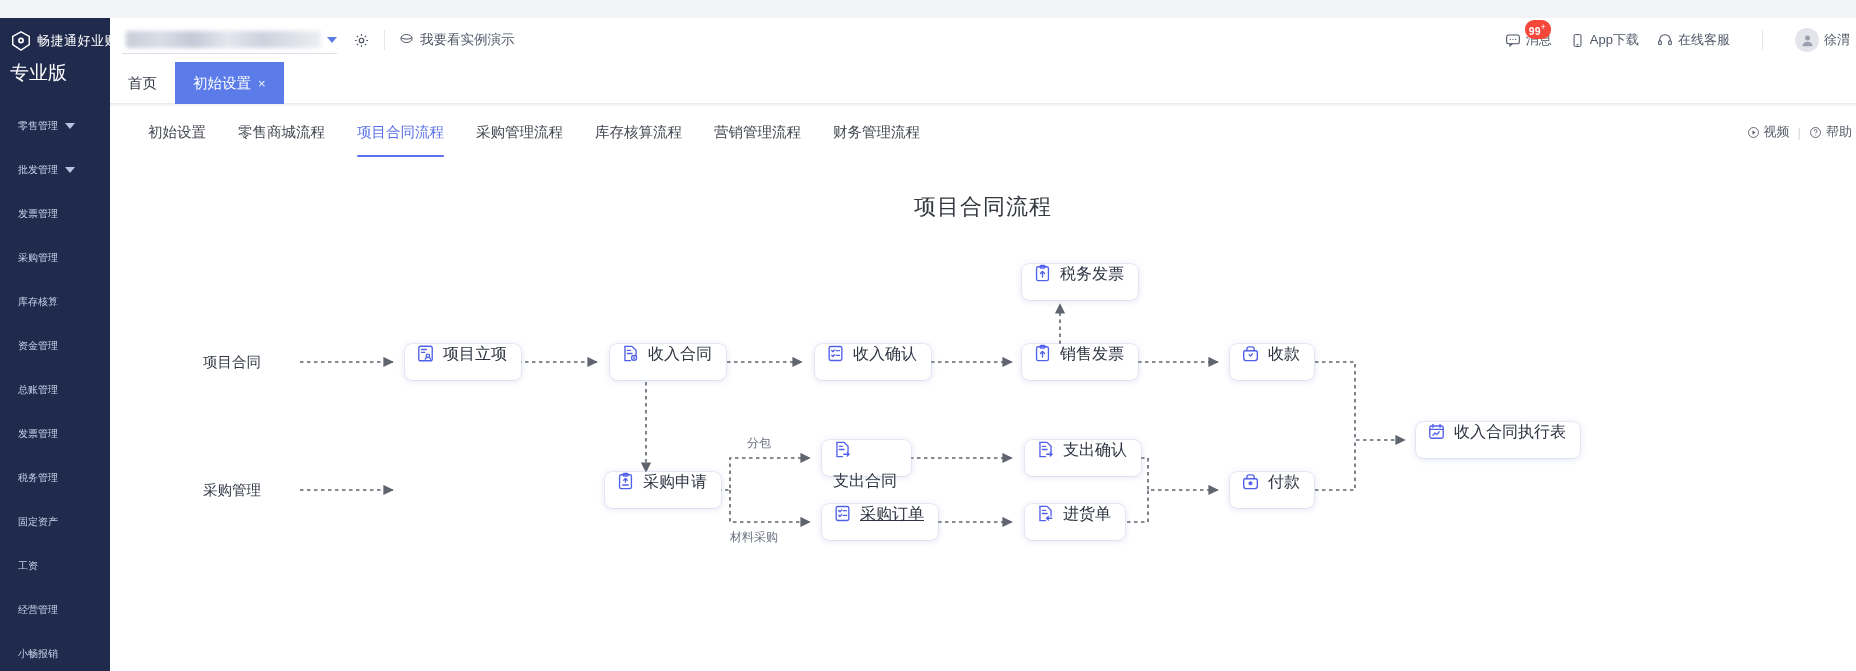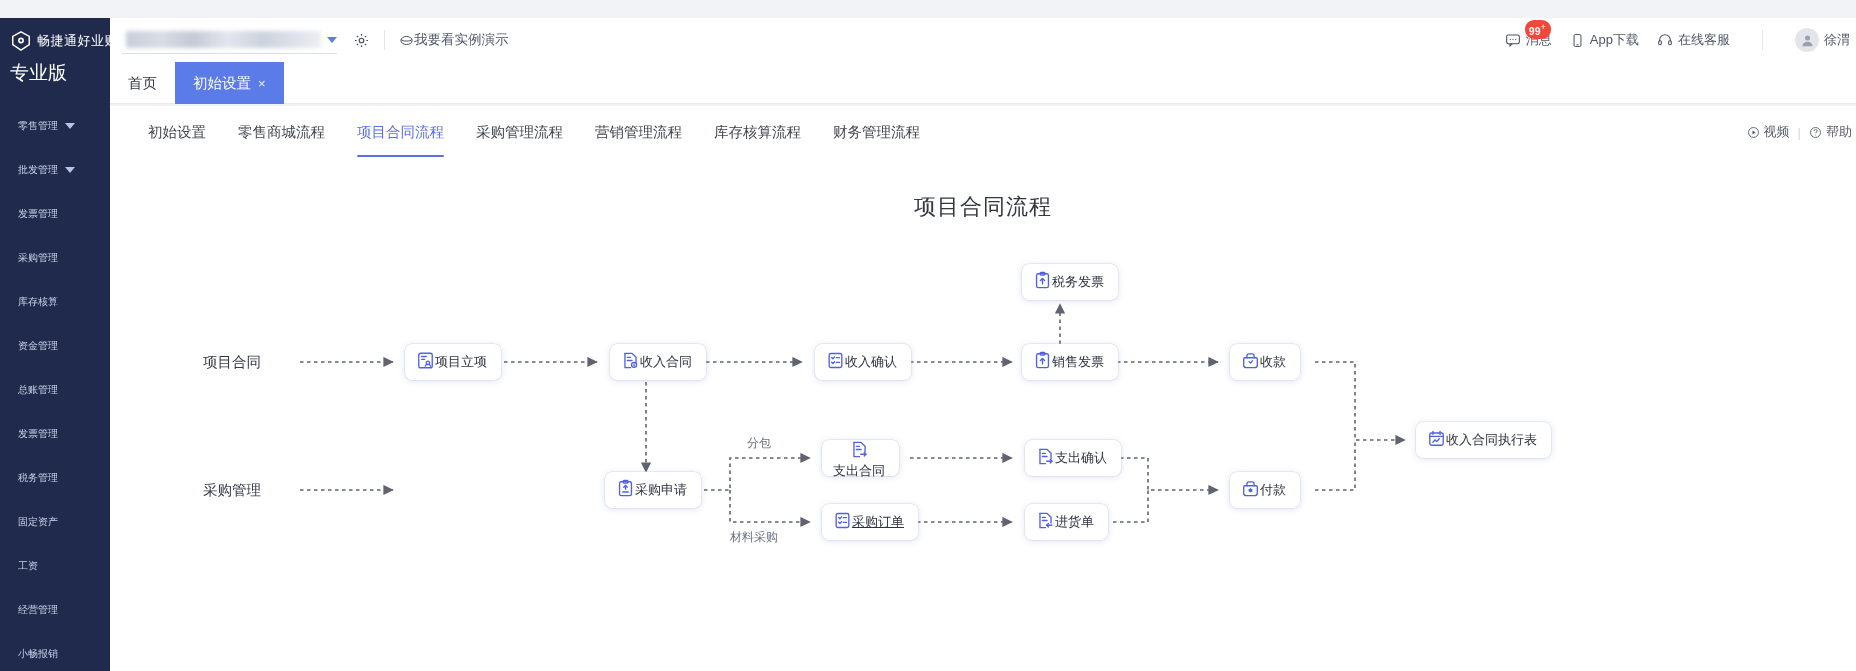--- a/index.html
+++ b/index.html
@@ -55,21 +55,21 @@
     filter: blur(2.2px); border-radius: 2px;
   }
   .chev-down {
     width: 0; height: 0; margin-left: 6px;
     border-left: 5px solid transparent; border-right: 5px solid transparent;
     border-top: 6px solid #5b7ce0;
   }
   .gear { margin-left: 16px; cursor: pointer; display:flex; }
   .divider-v { width: 1px; height: 20px; background: #e4e6ec; margin: 0 14px; }
   .demo-link {
-    display: flex; align-items: center; 
+    display: flex; align-items: flex-start; gap: 6px;
     color: #4f5666; font-size: 13.5px; cursor: pointer;
   }
   .topbar-right {
     margin-left: auto; display: flex; align-items: center;
     gap: 18px; padding-right: 6px;
   }
   .tb-item {
     display: flex; align-items: center; gap: 5px;
     color: #4f5666; font-size: 13px; cursor: pointer; position: relative;
   }
@@ -128,25 +128,25 @@
     text-align: center; font-size: 22px; color: #33383f;
     margin-top: 34px; letter-spacing: 1px;
   }
 
   
   .canvas { position: relative; width: 1746px; height: 460px; }
   .rowlabel {
     position: absolute; font-size: 14.5px; color: #333a45; white-space: nowrap;
   }
   .node {
-    position: absolute; display: flex; align-items: center; 
+    position: absolute; display: flex; align-items: flex-start; gap: 8px;
     height: 36px; padding: 0 14px 0 11px;
     background: #ffffff; border-radius: 7px;
     box-shadow: 0 1px 7px rgba(90,105,190,.20), 0 0 0 .5px rgba(200,206,230,.55);
-    font-size: 13px; color: #2d3340; white-space: nowrap; cursor: pointer;
+    font-size: 16px; color: #2d3340; white-space: nowrap; cursor: pointer;
   }
   .node svg { flex: none; }
   .edgelabel {
     position: absolute; font-size: 12px; color: #6b7280; white-space: nowrap;
   }
   .svglayer { position: absolute; left: 0; top: 0; width: 1746px; height: 460px; pointer-events: none; }
 </style>
 </head>
 <body>
 
@@ -287,22 +287,22 @@
       </div>
     </div>
 
   <div class="content">
     <div class="subtabs">
       <div id="sub-tabs-list" style="display:flex;align-items:center;">
           <div class="stab">初始设置</div>
           <div class="stab">零售商城流程</div>
           <div class="stab active">项目合同流程</div>
           <div class="stab">采购管理流程</div>
+          <div class="stab">库存核算流程</div>
           <div class="stab">营销管理流程</div>
-          <div class="stab">库存核算流程</div>
           <div class="stab">财务管理流程</div>
         </div>
       <div class="subtabs-right">
         <span class="srlink">
           <svg width="13" height="13" viewBox="0 0 24 24" fill="none" stroke="#5a5f6b" stroke-width="1.7">
             <circle cx="12" cy="12" r="9.2"></circle>
             <path d="M10 8.2 L16 12 L10 15.8 Z" fill="#5a5f6b" stroke="none"></path>
           </svg>
           <span>视频</span>
         </span>

